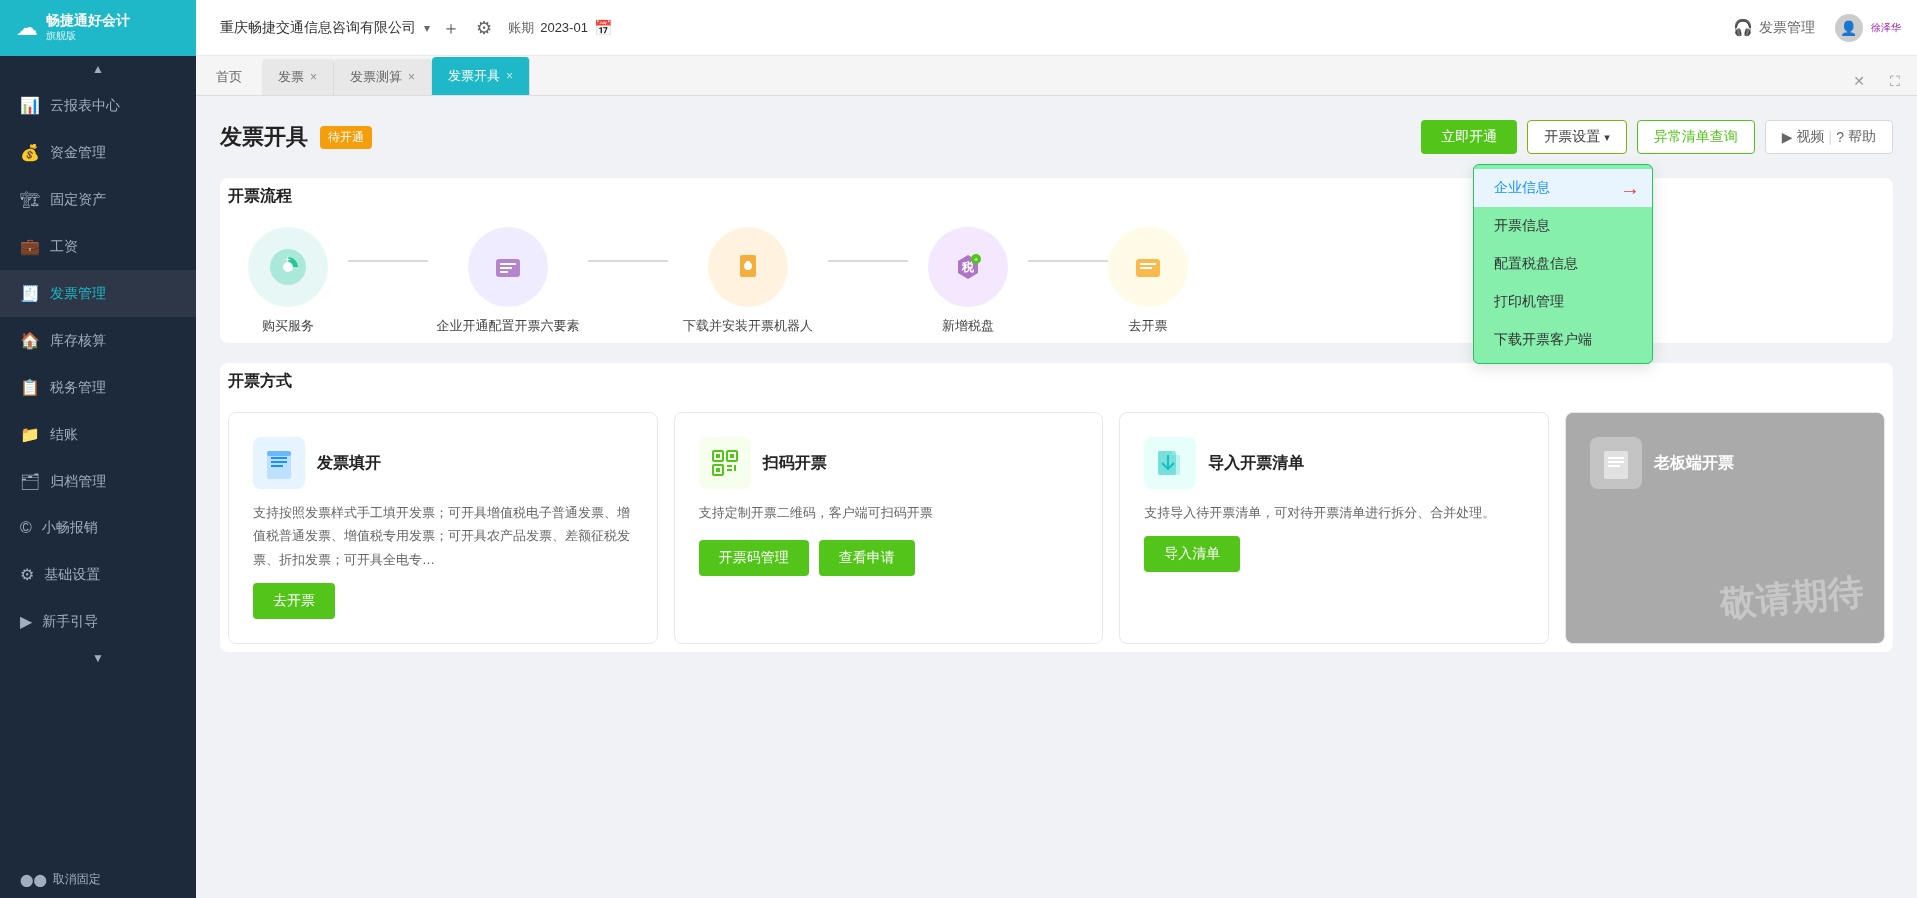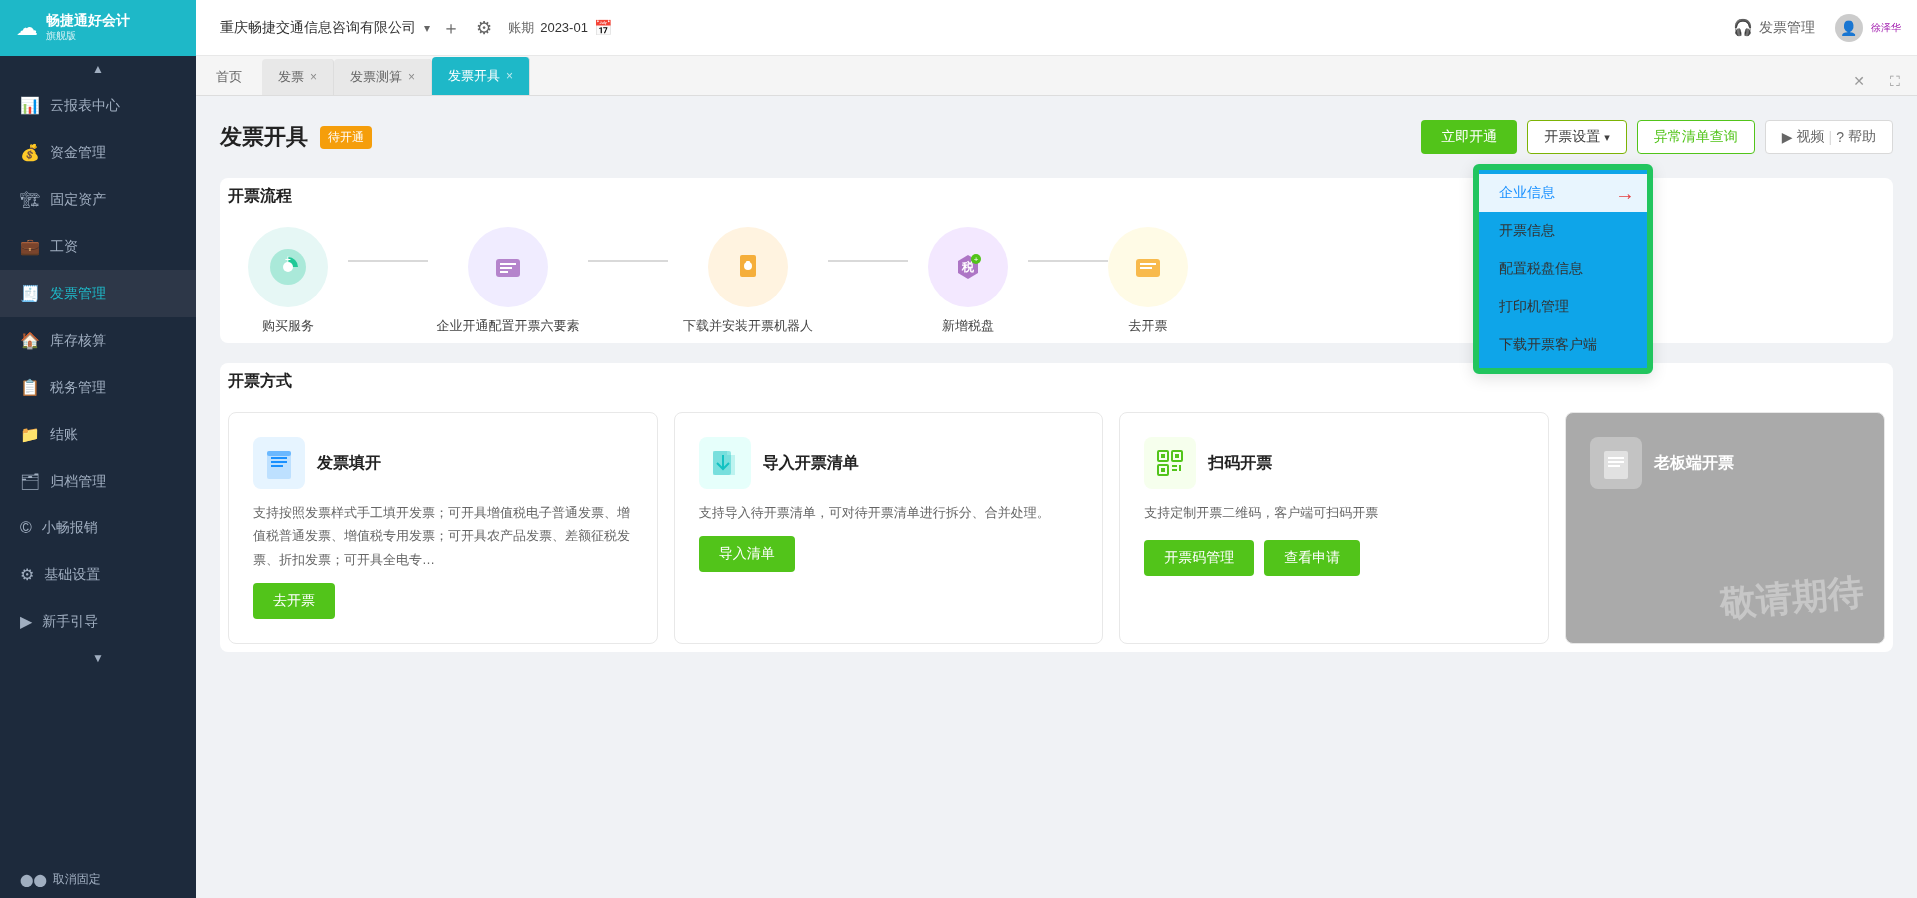--- a/index.html
+++ b/index.html
@@ -53,21 +53,21 @@
 
     
     .billing-methods { display: grid; grid-template-columns: 1fr 1fr 1fr 320px; gap: 16px; }
     .billing-card { background: #fff; border: 1px solid #e8e8e8; border-radius: 8px; padding: 24px; display: flex; flex-direction: column; gap: 12px; }
     .billing-card-header { display: flex; align-items: center; gap: 12px; }
     .billing-card-title { font-size: 16px; font-weight: 600; color: #222; }
     .billing-card-desc { font-size: 13px; color: #666; line-height: 1.8; }
     .btn-green { background: #52c41a; color: #fff; border: none; padding: 9px 20px; border-radius: 4px; cursor: pointer; font-size: 14px; width: fit-content; align-self: flex-start; }
 
     
-    .dropdown-menu { position: absolute; top: 42px; right: 150px; background: #0ea5e9; border: 6px solid #22c55e; border-radius: 6px; box-shadow: 0 4px 16px rgba(0,0,0,0.12); z-index: 100; min-width: 160px; padding: 4px 0; }
+    .dropdown-menu { position: absolute; top: 42px; right: 150px; background: #86efac; border: 1px solid #22c55e; border-radius: 6px; box-shadow: 0 4px 16px rgba(0,0,0,0.12); z-index: 100; min-width: 160px; padding: 4px 0; }
     .dropdown-item { padding: 10px 20px; cursor: pointer; color: #333; font-size: 14px; display: flex; align-items: center; gap: 8px; }
     .dropdown-item.highlighted { background: #e8f5fe; color: #1890ff; }
 
     
     .sidebar::-webkit-scrollbar { width: 4px; }
     .sidebar::-webkit-scrollbar-thumb { background: #3d4d61; border-radius: 2px; }
 
     .page-content::-webkit-scrollbar { width: 6px; }
     .page-content::-webkit-scrollbar-thumb { background: #ccc; border-radius: 3px; }
     .win-btn { width: 28px; height: 28px; display: flex; align-items: center; justify-content: center; cursor: pointer; color: #999; font-size: 14px; border: none; background: none; }
@@ -334,36 +334,20 @@
                     </svg>
                 </div>
                 <span class="billing-card-title">发票填开</span>
               </div>
               <div class="billing-card-desc">支持按照发票样式手工填开发票；可开具增值税电子普通发票、增值税普通发票、增值税专用发票；可开具农产品发票、差额征税发票、折扣发票；可开具全电专…</div>
               <button class="btn-green">去开票</button>
             </div>
 
             <div class="billing-card">
               <div class="billing-card-header">
-                <div style="width:52px;height:52px;border-radius:8px;background:#e6fffb;display:flex;align-items:center;justify-content:center;">
-                  <svg width="32" height="32" viewBox="0 0 32 32">
-                      <rect x="4" y="4" width="18" height="24" rx="2" fill="#13c2c2" opacity="0.4"></rect>
-                      <polygon points="18,8 26,8 26,28 4,28 4,4 18,4" fill="#13c2c2" opacity="0.2"></polygon>
-                      <path d="M20 16 L14 22 L8 16" stroke="#13c2c2" stroke-width="2" fill="none"></path>
-                      <line x1="14" y1="8" x2="14" y2="22" stroke="#13c2c2" stroke-width="2"></line>
-                    </svg>
-                </div>
-                <span class="billing-card-title">导入开票清单</span>
-              </div>
-              <div class="billing-card-desc">支持导入待开票清单，可对待开票清单进行拆分、合并处理。</div>
-              <button class="btn-green">导入清单</button>
-            </div>
-
-            <div class="billing-card">
-              <div class="billing-card-header">
                 <div style="width:52px;height:52px;border-radius:8px;background:#f6ffed;display:flex;align-items:center;justify-content:center;">
                   <svg width="32" height="32" viewBox="0 0 32 32">
                       <rect x="4" y="4" width="10" height="10" rx="1" fill="none" stroke="#52c41a" stroke-width="2"></rect>
                       <rect x="18" y="4" width="10" height="10" rx="1" fill="none" stroke="#52c41a" stroke-width="2"></rect>
                       <rect x="4" y="18" width="10" height="10" rx="1" fill="none" stroke="#52c41a" stroke-width="2"></rect>
                       <rect x="7" y="7" width="4" height="4" fill="#52c41a"></rect>
                       <rect x="21" y="7" width="4" height="4" fill="#52c41a"></rect>
                       <rect x="7" y="21" width="4" height="4" fill="#52c41a"></rect>
                       <rect x="18" y="18" width="5" height="2" fill="#52c41a"></rect>
                       <rect x="18" y="22" width="5" height="2" fill="#52c41a"></rect>
@@ -372,20 +356,36 @@
                 </div>
                 <span class="billing-card-title">扫码开票</span>
               </div>
               <div class="billing-card-desc">支持定制开票二维码，客户端可扫码开票</div>
               <div style="display:flex; gap:10px; margin-top:4px;">
                 <button class="btn-green">开票码管理</button>
                 <button class="btn-green">查看申请</button>
               </div>
             </div>
 
+            <div class="billing-card">
+              <div class="billing-card-header">
+                <div style="width:52px;height:52px;border-radius:8px;background:#e6fffb;display:flex;align-items:center;justify-content:center;">
+                  <svg width="32" height="32" viewBox="0 0 32 32">
+                      <rect x="4" y="4" width="18" height="24" rx="2" fill="#13c2c2" opacity="0.4"></rect>
+                      <polygon points="18,8 26,8 26,28 4,28 4,4 18,4" fill="#13c2c2" opacity="0.2"></polygon>
+                      <path d="M20 16 L14 22 L8 16" stroke="#13c2c2" stroke-width="2" fill="none"></path>
+                      <line x1="14" y1="8" x2="14" y2="22" stroke="#13c2c2" stroke-width="2"></line>
+                    </svg>
+                </div>
+                <span class="billing-card-title">导入开票清单</span>
+              </div>
+              <div class="billing-card-desc">支持导入待开票清单，可对待开票清单进行拆分、合并处理。</div>
+              <button class="btn-green">导入清单</button>
+            </div>
+
             <div class="billing-card" style="background:#aaa; position:relative; overflow:hidden;">
               <div class="billing-card-header">
                 <div style="width:52px;height:52px;border-radius:8px;background:rgba(255,255,255,0.3);display:flex;align-items:center;justify-content:center;">
                   <svg width="32" height="32" viewBox="0 0 32 32">
                       <rect x="4" y="4" width="24" height="28" rx="2" fill="#fff" opacity="0.5"></rect>
                       <rect x="8" y="10" width="16" height="2" fill="#fff"></rect>
                       <rect x="8" y="14" width="16" height="2" fill="#fff"></rect>
                       <rect x="8" y="18" width="12" height="2" fill="#fff"></rect>
                     </svg>
                 </div>

